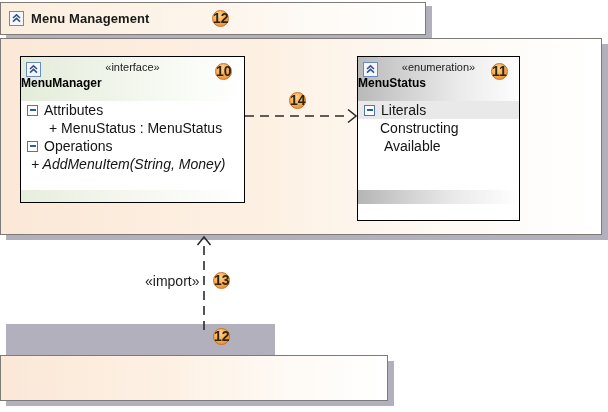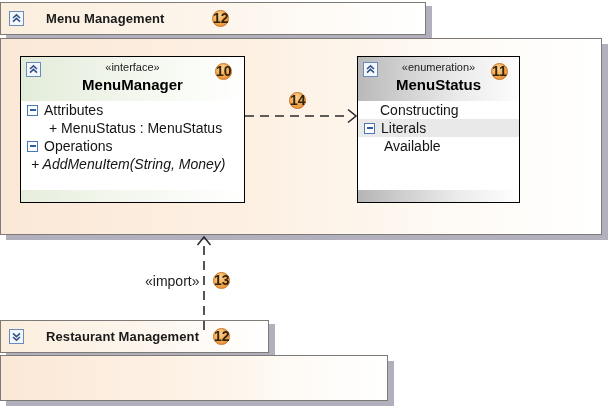--- a/index.html
+++ b/index.html
@@ -38,21 +38,21 @@
     position: absolute;
     box-sizing: border-box;
     border: 1px solid #7d7a77;
     background: linear-gradient(to right, #fbe8d7 0%, #fdf1e4 45%, #fefaf5 75%, #ffffff 100%);
     z-index: 1;
   }
   .pkg-title {
     font-size: 13px;
     font-weight: bold;
     color: #1a1a1a;
-    margin-left: 22px;
+    margin-left: 7px;
     letter-spacing: .1px;
     white-space: nowrap;
   }
 
   
   .chev {
     box-sizing: border-box;
     width: 15px;
     height: 15px;
     border: 1px solid #6a8bbf;
@@ -110,22 +110,21 @@
     width: 100%;
     text-align: center;
     font-size: 11px;
     color: #1c1c1c;
   }
   .cls-name {
     position: absolute;
     top: 19px;
     left: 0;
     width: 100%;
-    text-align: center;
-    font-size: 15px;
+    font-size: 12px;
     font-weight: bold;
     color: #000000;
   }
   .cls-chev {
     position: absolute;
     top: 5px;
     left: 5px;
   }
   .cls-body {
     position: relative;
@@ -240,40 +239,40 @@
       </div>
       <div class="row sub ital">
         <span>+ AddMenuItem(String, Money)</span>
       </div>
       <div class="cls-foot green"></div>
     </div>
   </div>
   <div class="badge" style="left:215px; top:63px;">10</div>
 
   <div class="shadow" style="left:363px; top:62px; width:163px; height:147px;"></div>
-  <div class="clsbox" style="left:357px; top:56px; width:163px; height:147px;">
+  <div class="clsbox" style="left:357px; top:56px; width:163px; height:165px;">
     <div class="cls-head gray">
       <span class="chev cls-chev">
         <svg width="11" height="11" viewBox="0 0 11 11" aria-hidden="true">
           <polyline points="2,5 5.5,1.8 9,5" fill="none" stroke="#33528c" stroke-width="1.6"></polyline>
           <polyline points="2,8.6 5.5,5.4 9,8.6" fill="none" stroke="#33528c" stroke-width="1.6"></polyline>
         </svg>
       </span>
       <span class="cls-stereo">«enumeration»</span>
       <span class="cls-name">MenuStatus</span>
     </div>
     <div class="cls-body" style="height:103px;">
-      <div class="row" style="padding-left:22px;">
-        <span>Constructing</span>
-      </div>
       <div class="row hl">
         <span class="minus">
             <i></i>
           </span>
         <span class="lbl">Literals</span>
+      </div>
+      <div class="row" style="padding-left:22px;">
+        <span>Constructing</span>
       </div>
       <div class="row" style="padding-left:26px;">
         <span>Available</span>
       </div>
       <div class="cls-foot gray"></div>
     </div>
   </div>
   <div class="badge" style="left:491px; top:63px;">11</div>
 
   <svg class="conn" style="left:245px; top:108px; width:116px; height:16px;" viewBox="0 0 116 16">
@@ -287,24 +286,15 @@
     <polyline points="1.5,10 8,2 14.5,10" fill="none" stroke="#2b2b2b" stroke-width="1.6"></polyline>
   </svg>
   <div class="conn-label" style="left:145px; top:273px;">«import»</div>
   <div class="badge" style="left:213px; top:272px;">13</div>
 
   <div class="shadow" style="left:6px; top:324px; width:269px; height:33px;"></div>
   <div class="shadow" style="left:6px; top:361px; width:388px; height:45px;"></div>
 
   <div class="pkg-body" style="left:0px; top:355px; width:388px; height:46px;"></div>
 
-  <div class="pkg-tab" style="left:0px; top:320px; width:269px; height:33px;">
-    <span class="chev">
-      <svg width="11" height="11" viewBox="0 0 11 11" aria-hidden="true">
-        <polyline points="2,2.4 5.5,5.6 9,2.4" fill="none" stroke="#33528c" stroke-width="1.6"></polyline>
-        <polyline points="2,6 5.5,9.2 9,6" fill="none" stroke="#33528c" stroke-width="1.6"></polyline>
-      </svg>
-    </span>
-    <span class="pkg-title">Restaurant Management</span>
-  </div>
   <div class="badge" style="left:213px; top:328px;">12</div>
 
 </div>
 
 </body></html>

